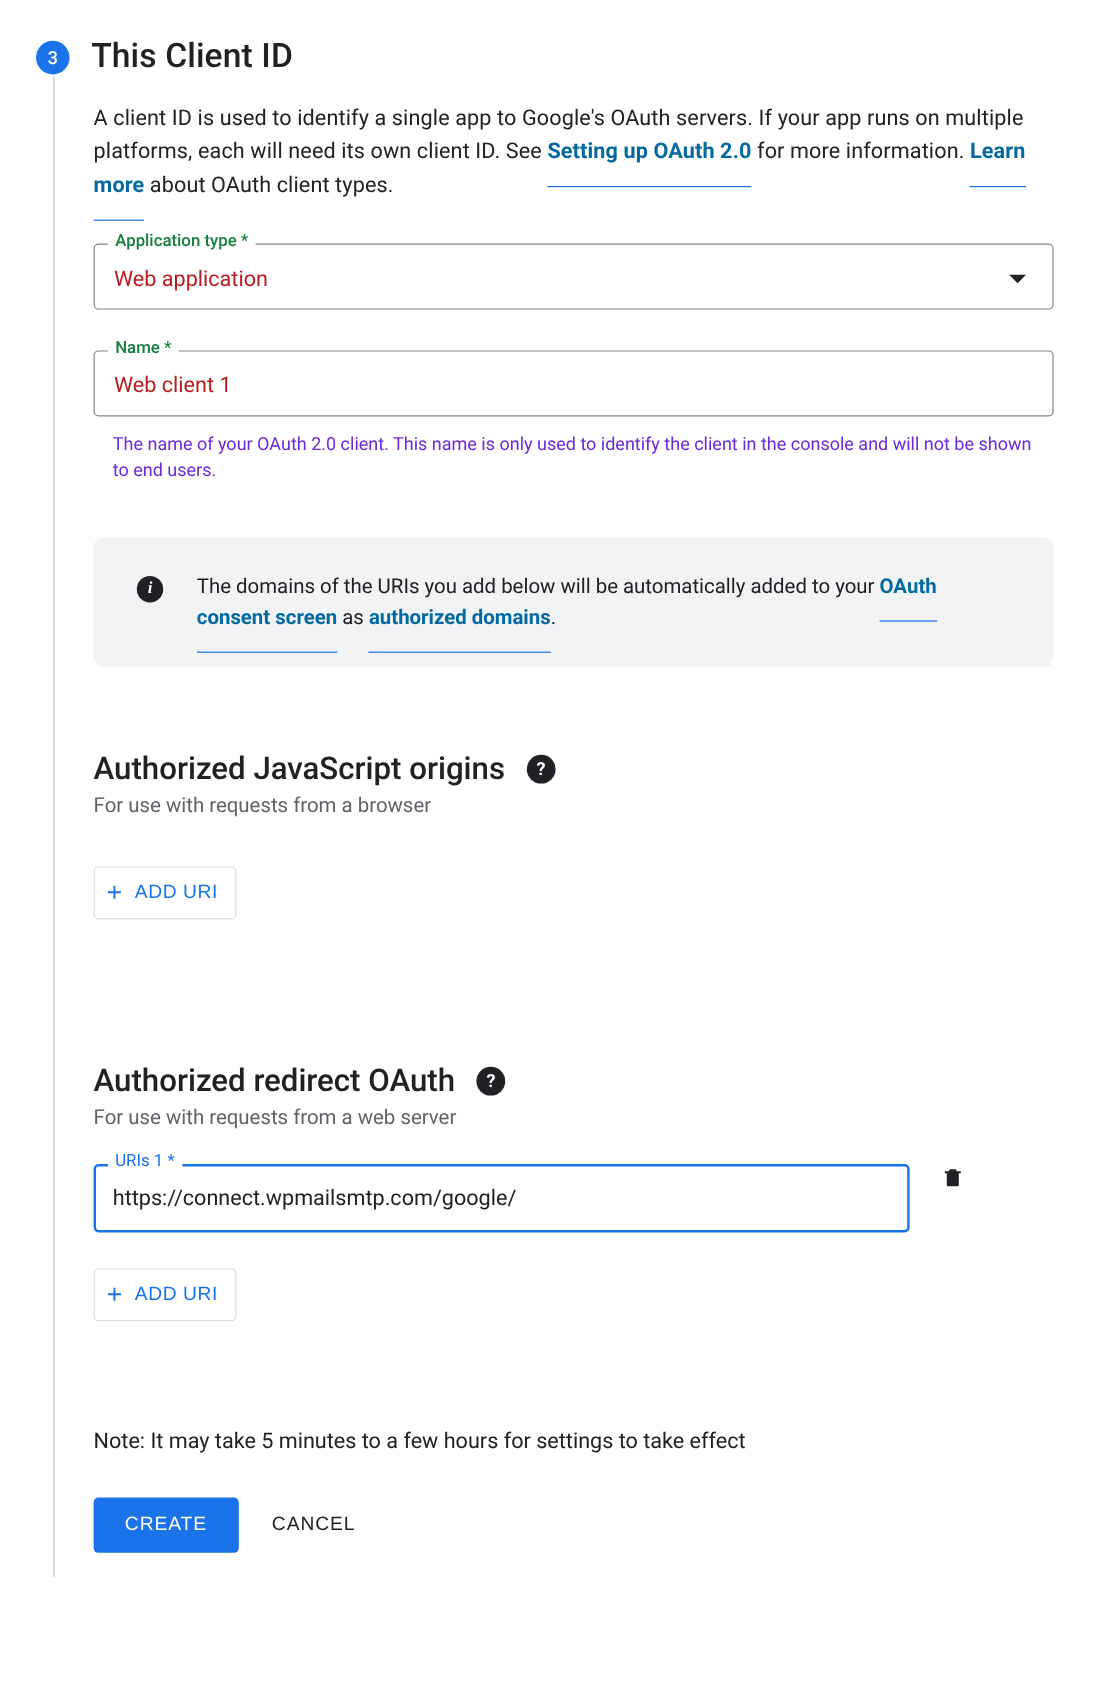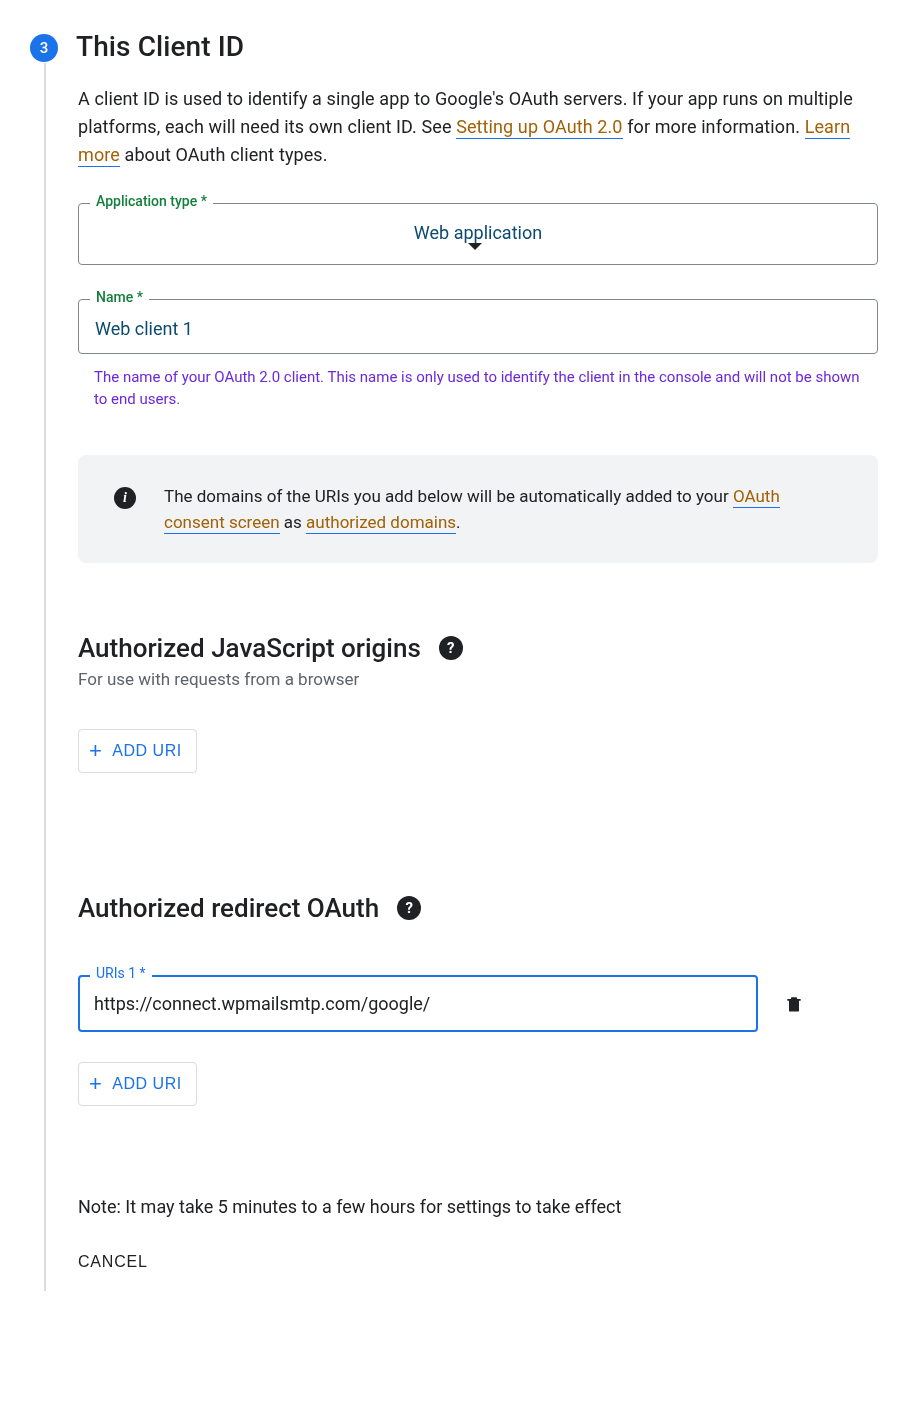--- a/index.html
+++ b/index.html
@@ -19,33 +19,32 @@
   }
   .step-title { font-size: 28px; font-weight: 500; letter-spacing: 0.1px; }
   .content {
     margin-left: 14px;
     border-left: 2px solid #dadce0;
     padding-left: 32px;
     padding-top: 22px;
     padding-bottom: 20px;
   }
   .intro { font-size: 18px; line-height: 1.55; color: #202124; letter-spacing: 0.1px; }
-  a { color: #a16207; text-decoration: none; border-bottom: 1px solid #1a73e8; padding-bottom: 1px; }
+  a { color: #0369a1; text-decoration: none; border-bottom: 1px solid #1a73e8; padding-bottom: 18px; font-weight: bold; }
 
   .field-wrap { position: relative; margin-top: 34px; }
   .field {
     width: 100%;
     border: 1px solid #80868b;
     border-radius: 4px;
     padding: 18px 16px 14px 16px;
     font-size: 18px;
     font-family: inherit;
     background: #fff;
-    color: #0c4a6e;
-    flex-direction: column;
+    color: #b91c1c;
   }
   .select-row { display: flex; align-items: center; justify-content: space-between; cursor: pointer; }
   .float-label {
     position: absolute;
     top: -10px; left: 12px;
     background: #fff;
     padding: 0 6px;
     font-size: 14px;
     color: #15803d;
     font-weight: 500;
@@ -112,22 +111,22 @@
     letter-spacing: 0.5px;
     padding: 10px 14px 10px 10px;
     display: inline-flex;
     align-items: center;
     gap: 10px;
     cursor: pointer;
   }
   .plus-icon { font-size: 22px; line-height: 1; font-weight: 400; }
 
   .uri-input-row {
-    display: flex; align-items: center; gap: 26px;
-    margin-top: 52px;
+    display: flex; align-items: flex-start; gap: 26px;
+    margin-top: 28px;
   }
   .uri-field-wrap { position: relative; flex: 1; max-width: 680px; }
   .uri-input {
     width: 100%;
     border: 2px solid #1a73e8;
     border-radius: 4px;
     padding: 16px 14px;
     font-size: 18px;
     font-family: inherit;
     outline: none;
@@ -193,35 +192,37 @@
 
   <button class="add-uri-btn">
     <span class="plus-icon">+</span>
     <span>ADD URI</span>
   </button>
 
   <div class="section-title-row" style="margin-top:120px">
     <div class="section-title">Authorized redirect OAuth</div>
     <div class="help-icon">?</div>
   </div>
+  <div class="section-sub">For use with requests from a web server</div>
 
   <div class="uri-input-row">
     <div class="uri-field-wrap">
       <span class="float-label blue">URIs 1 *</span>
       <input class="uri-input" value="https://connect.wpmailsmtp.com/google/" style="">
     </div>
     <svg class="trash-icon" width="20" height="22" viewBox="0 0 24 24" fill="currentColor">
       <path d="M6 7h12v13a1 1 0 0 1-1 1H7a1 1 0 0 1-1-1V7zm3-3h6l1 2h4v2H4V6h4l1-2z"></path>
     </svg>
   </div>
 
   <button class="add-uri-btn" style="margin-top:30px">
     <span class="plus-icon">+</span>
     <span>ADD URI</span>
   </button>
 
   <div class="note">Note: It may take 5 minutes to a few hours for settings to take effect</div>
 
   <div class="actions">
+    <button class="btn-primary">CREATE</button>
     <button class="btn-text">CANCEL</button>
   </div>
 
 </div>
 
 </body></html>

